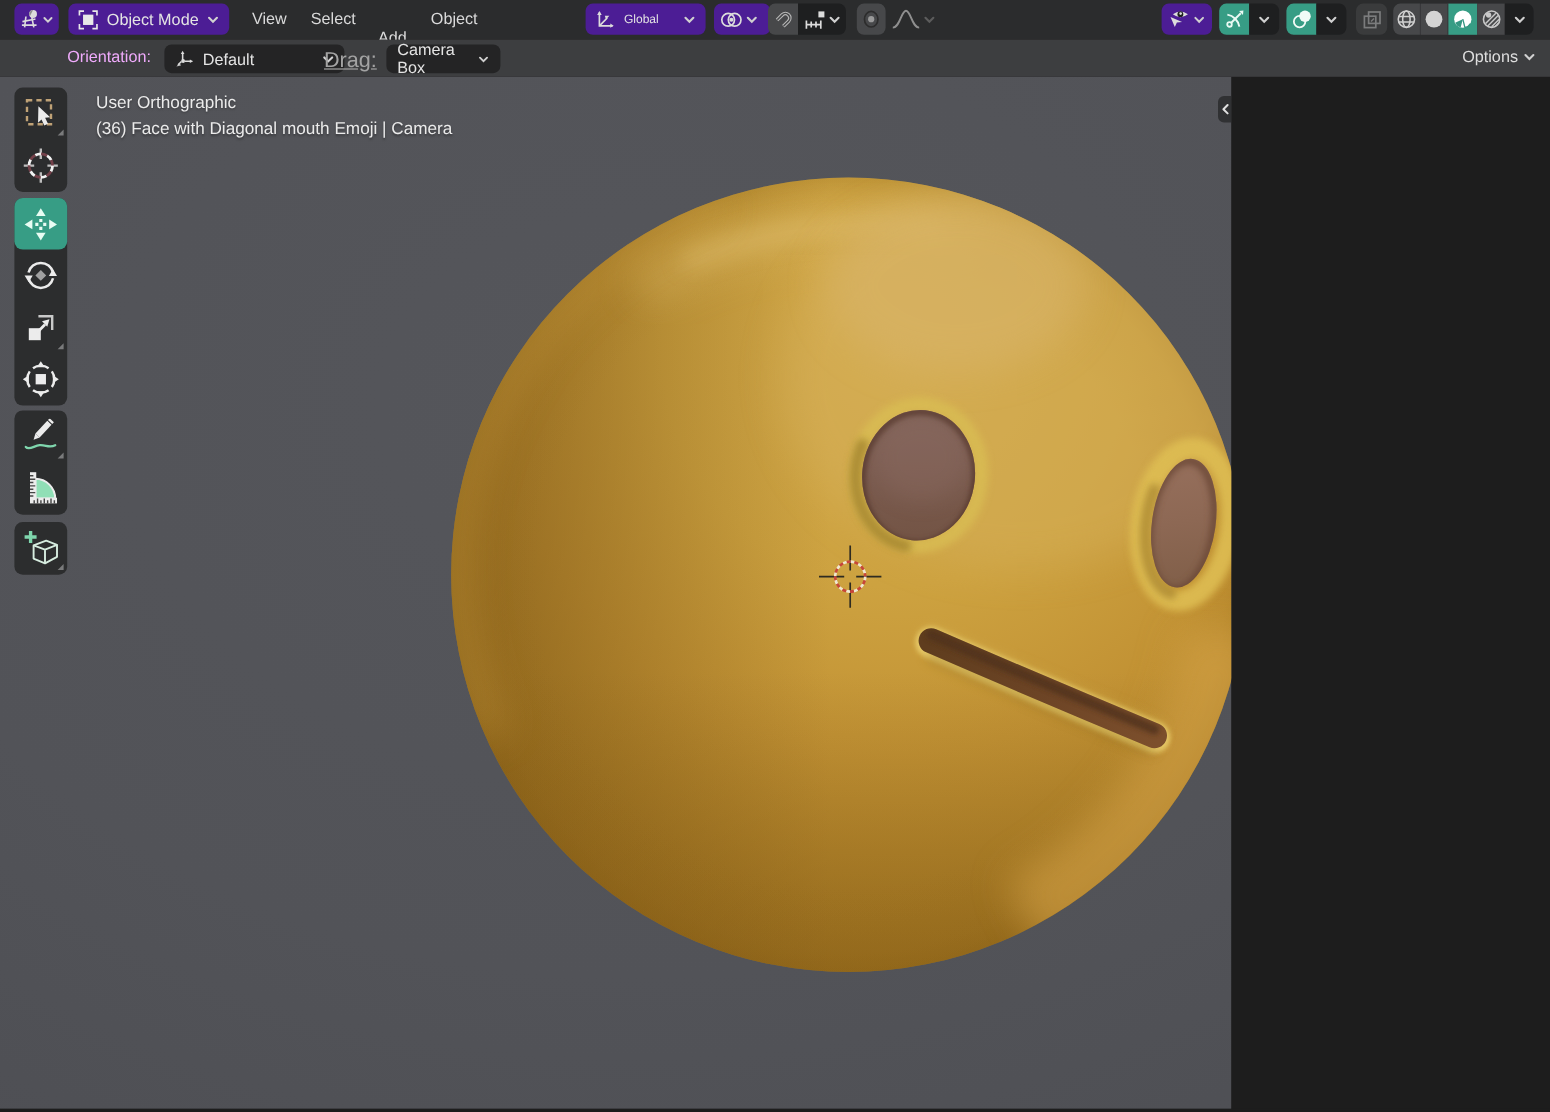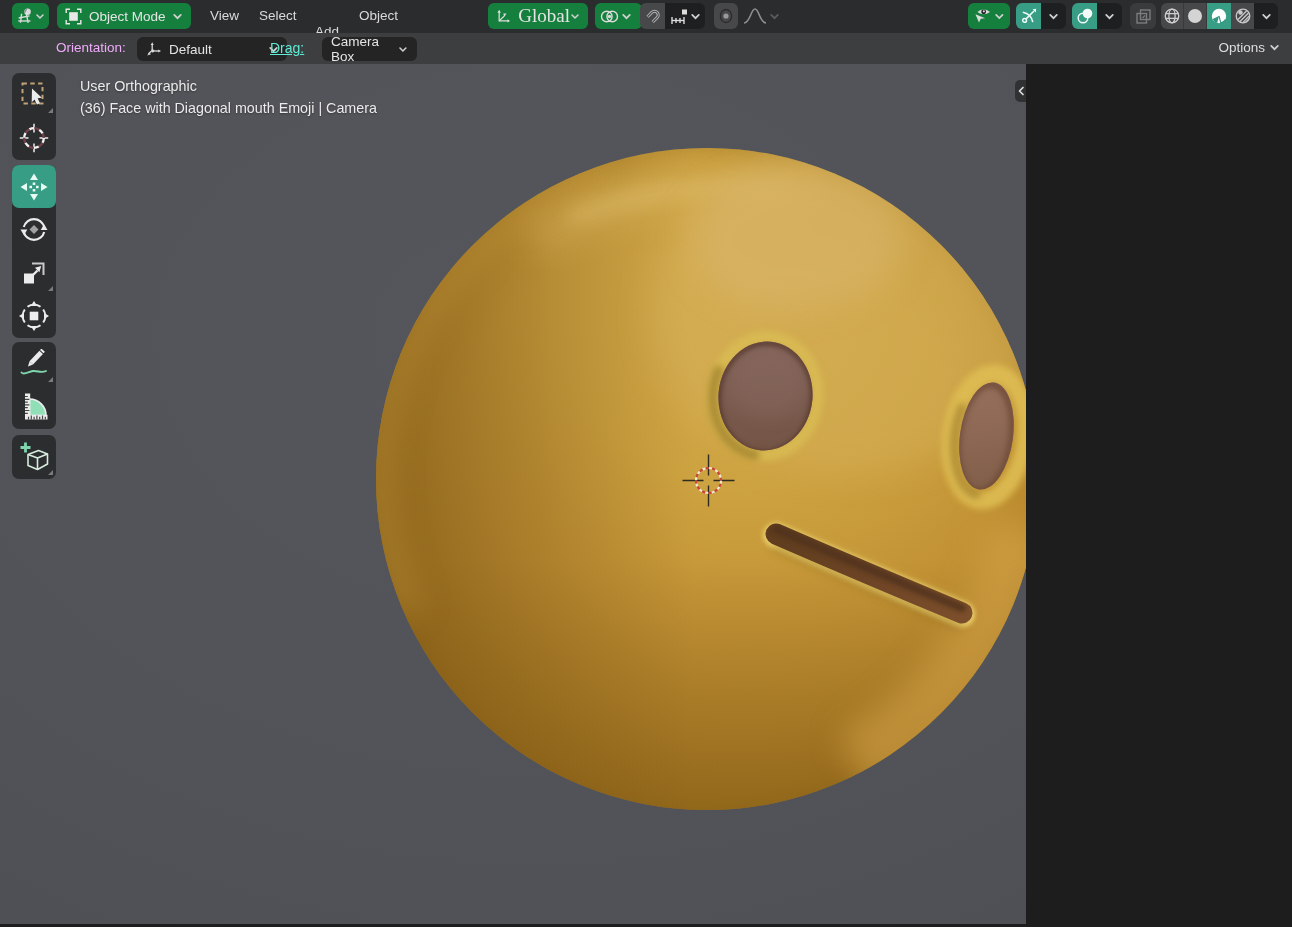--- a/index.html
+++ b/index.html
@@ -14,21 +14,21 @@
     background:#3d3e40;
   }
   #viewport {
     position:absolute; left:0; top:64px; width:1026px; height:860px;
     background:
       radial-gradient(ellipse 1300px 950px at 52% 32%, #55565b 0%, #525358 50%, #4d4e53 85%, #4b4c51 100%);
     overflow:hidden;
   }
   #bottomline { position:absolute; left:0; top:924px; width:1292px; height:3px; background:#1d1d1d; }
 
-  .pill { background:#15803d; border-radius:6px; height:26px; display:flex; align-items:center; color:#e4e4e4; }
+  .pill { background:#4c1d95; border-radius:6px; height:26px; display:flex; align-items:center; color:#e4e4e4; }
   .menu { color:#dadada; font-size:13.5px; }
 
   
   .tgroup { position:absolute; left:12px; width:44px; background:#2c2d2e; border-radius:7px; }
   .tbtn { width:44px; height:43px; display:flex; align-items:center; justify-content:center; position:relative; }
   .tbtn.active { background:#379d85; border-radius:7px; }
   .corner:after {
     content:""; position:absolute; right:3px; bottom:3px;
     width:0; height:0; border-left:5px solid transparent; border-bottom:5px solid #7a7b7c;
   }
@@ -373,21 +373,21 @@
       <span>Object Mode</span>
       <svg width="11" height="11" viewBox="0 0 10 10" style="margin-left:auto;">
         <path d="M2 3.5 L5 6.5 L8 3.5" stroke="#d0d0d0" stroke-width="1.6" fill="none" stroke-linecap="round"></path>
       </svg>
     </div>
     <span class="menu" style="position:absolute;left:210px;top:8px;">View</span>
     <span class="menu" style="position:absolute;left:259px;top:8px;">Select</span>
     <span class="menu" style="position:absolute;left:315px;top:24px;">Add</span>
     <span class="menu" style="position:absolute;left:359px;top:8px;">Object</span>
 
-    <div class="pill" style="position:absolute;left:488px;top:3px;width:100px;padding:0 8px;font-size:19px;font-family:Liberation Serif, serif;">
+    <div class="pill" style="position:absolute;left:488px;top:3px;width:100px;padding:0 8px;font-size:10px;">
       <svg width="18" height="18" viewBox="0 0 18 18" style="margin-right:6px;">
         <g stroke="#dcdcdc" stroke-width="1.4" fill="none">
           <path d="M3.5 3.5 L3.5 14.5 L14.5 14.5"></path>
           <path d="M3.5 14.5 L10 8"></path>
           <path d="M1.6 5.5 L3.5 2.2 L5.4 5.5" fill="#dcdcdc" stroke="none"></path>
           <path d="M12.6 12.6 L15.4 14.5 L12.6 16.2" fill="#dcdcdc" stroke="none"></path>
           <path d="M8 6.2 L11.8 6.2 L9 9.2" fill="#dcdcdc" stroke="none"></path>
         </g>
       </svg>
       <span>Global</span>
@@ -551,21 +551,21 @@
         <path d="M5.7 4 L7.2 1.2 L8.7 4 Z" fill="#dcdcdc"></path>
         <path d="M4.6 11.2 L2 14.4 L5.8 13.6 Z" fill="#dcdcdc" opacity="0.85"></path>
         <path d="M13.2 8.5 L16 10 L13.2 11.5 Z" fill="#dcdcdc"></path>
         <circle cx="7.6" cy="9.8" r="1.6" fill="#dcdcdc"></circle>
       </svg>
       <span>Default</span>
       <svg width="11" height="11" viewBox="0 0 10 10" style="margin-left:auto;">
         <path d="M2 3.5 L5 6.5 L8 3.5" stroke="#d0d0d0" stroke-width="1.6" fill="none" stroke-linecap="round"></path>
       </svg>
     </div>
-    <span style="position:absolute;left:270px;top:7px;font-size:14px;color:#5eead4;text-decoration:underline;">Drag:</span>
+    <span style="position:absolute;left:270px;top:7px;font-size:18px;color:#a3a3a3;text-decoration:underline;">Drag:</span>
     <div class="pill" style="position:absolute;left:322px;top:4px;width:95px;padding:0 9px;font-size:13.5px;height:24px;background:#242425;">
       <span>Camera Box</span>
       <svg width="11" height="11" viewBox="0 0 10 10" style="margin-left:auto;">
         <path d="M2 3.5 L5 6.5 L8 3.5" stroke="#d0d0d0" stroke-width="1.6" fill="none" stroke-linecap="round"></path>
       </svg>
     </div>
     <div style="position:absolute;right:12px;top:7px;font-size:13.5px;color:#dedede;display:flex;align-items:center;">
       <span>Options</span>
       <svg width="11" height="11" viewBox="0 0 10 10" style="margin-left:4px;">
         <path d="M2 3.5 L5 6.5 L8 3.5" stroke="#d0d0d0" stroke-width="1.6" fill="none" stroke-linecap="round"></path>

